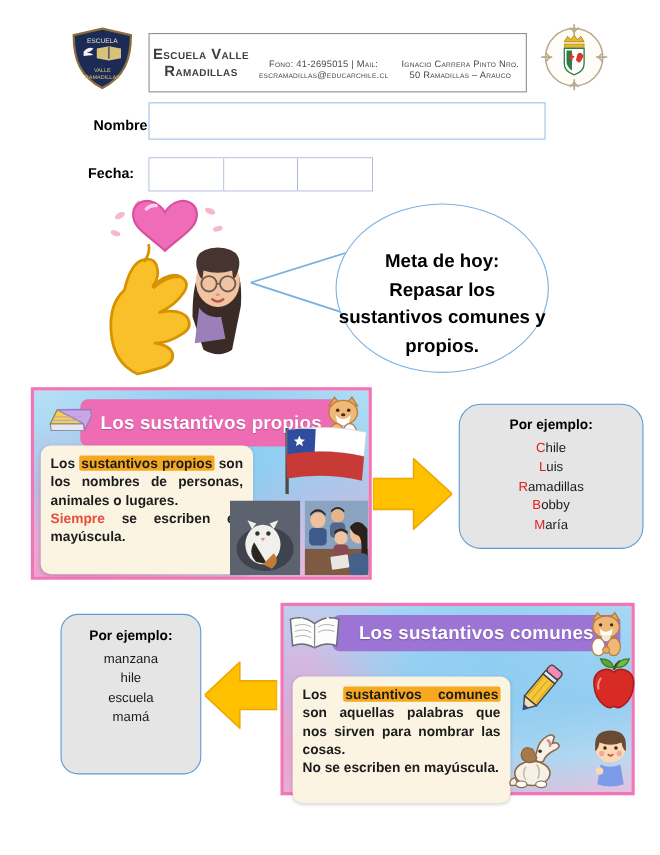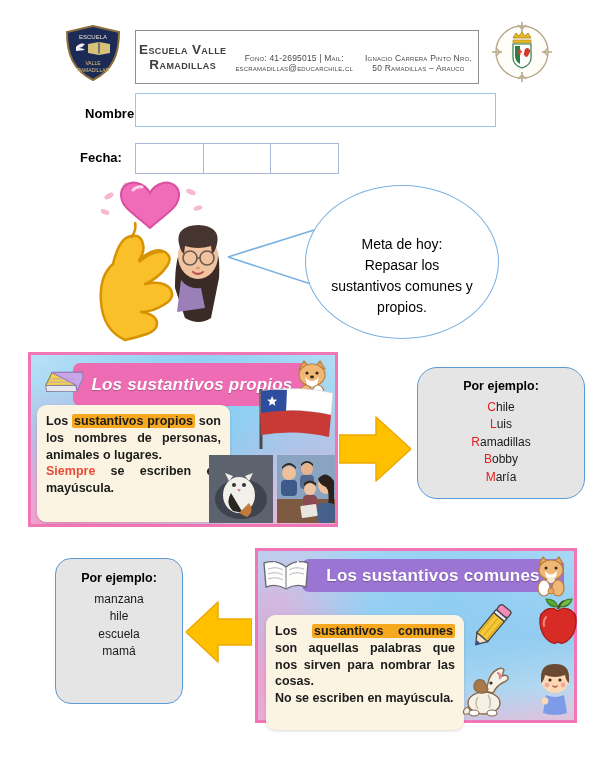--- a/index.html
+++ b/index.html
@@ -27,21 +27,21 @@
   .fecha-table{left:135px;top:143px;width:204px;height:31px;display:flex;border:1px solid #a7b9d6;box-sizing:border-box;}
   .fecha-cell{flex:1;border-right:1px solid #a7b9d6;background:#fff;}
   .fecha-cell:last-child{border-right:none;}
 
   
   .bubble{
     left:305px;top:185px;width:192px;height:152px;background:#fff;
     border:1.6px solid #7ab1e0;border-radius:50%;
     display:flex;align-items:center;justify-content:center;text-align:center;
   }
-  .bubble-text{font-weight:normal;font-size:14px;line-height:1.5;color:#000;margin-top:28px;}
+  .bubble-text{font-weight:bold;font-size:17px;line-height:1.5;color:#000;margin-top:28px;}
 
   
   .card{border:3px solid #f176b6;box-sizing:border-box;}
   .card-propios{
     left:28px;top:352px;width:310px;height:175px;
     background:
       radial-gradient(circle at 12% 92%, rgba(238,148,200,.95) 0%, rgba(238,148,200,0) 42%),
       radial-gradient(circle at 96% 96%, rgba(230,168,214,.75) 0%, rgba(230,168,214,0) 38%),
       radial-gradient(circle at 55% 25%, rgba(132,202,242,.9) 0%, rgba(132,202,242,0) 75%),
       linear-gradient(180deg,#b5dff5 0%,#9cd2f0 55%,#d6d2ea 85%,#edc2dc 100%);
@@ -52,21 +52,21 @@
       radial-gradient(circle at 3% 78%, rgba(240,158,205,.95) 0%, rgba(240,158,205,0) 32%),
       radial-gradient(circle at 6% 28%, rgba(235,178,220,.6) 0%, rgba(235,178,220,0) 30%),
       radial-gradient(circle at 60% 30%, rgba(140,205,242,.85) 0%, rgba(140,205,242,0) 70%),
       linear-gradient(180deg,#abdaf5 0%,#96ccf0 50%,#badaf0 80%,#e0c2de 100%);
   }
   .card-title{
     position:absolute;border-radius:7px;display:flex;align-items:center;justify-content:center;
     color:#fff;font-weight:bold;font-size:17px;letter-spacing:.2px;
     text-shadow:0 1px 1px rgba(0,0,0,.25);
   }
-  .title-propios{left:42px;top:8px;width:238px;height:43px;background:#ee6cb4;font-style:italic;}
+  .title-propios{left:42px;top:8px;width:238px;height:43px;background:#ee6cb4;}
   .title-comunes{left:44px;top:8px;width:262px;height:33px;background:#9b74d4;}
   .card-body{
     position:absolute;background:#fbf4e2;border-radius:9px;
     font-weight:bold;font-size:12.5px;line-height:1.34;color:#1c1c1c;
     padding:8px 9px;box-sizing:border-box;text-align:justify;
     box-shadow:0 1px 3px rgba(0,0,0,.15);
   }
   .body-propios{left:6px;top:50px;width:193px;height:117px;}
   .body-comunes{left:8px;top:64px;width:198px;height:115px;}
   .hl{background:#f6a91e;padding:0 2px;border-radius:2px;}

